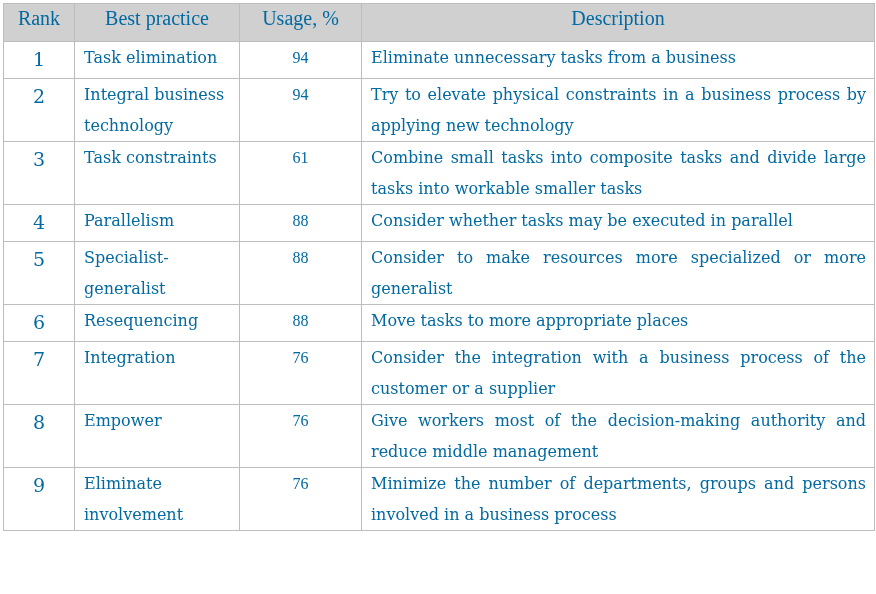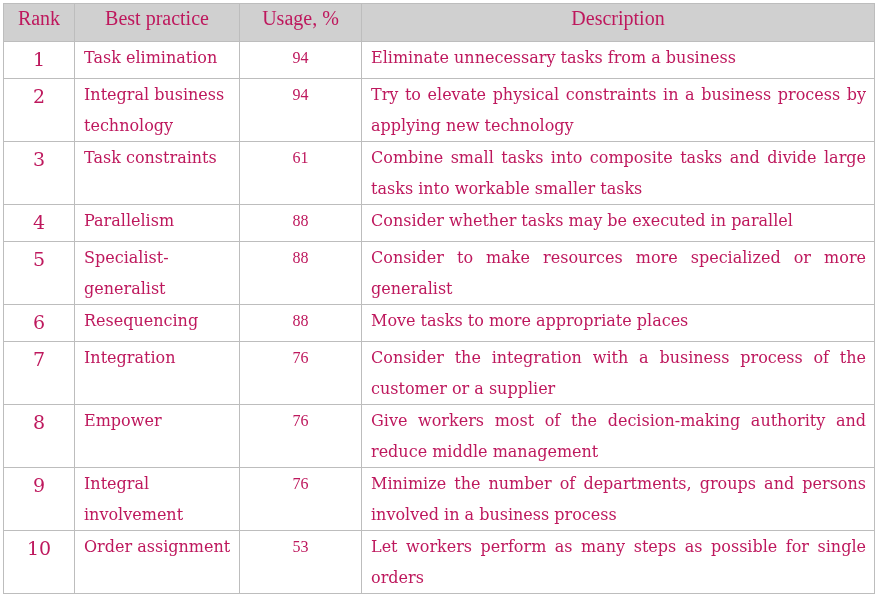--- a/index.html
+++ b/index.html
@@ -3,21 +3,21 @@
   <meta charset="utf-8">
   <style>
     html, body { margin: 0; padding: 0; background: #ffffff; }
     body { width: 876px; height: 594px; overflow: hidden; position: relative; }
     table {
       position: absolute; left: 3px; top: 3px;
       border-collapse: collapse;
       table-layout: fixed;
       width: 871px;
       font-family: "DejaVu Serif", "Liberation Serif", serif;
-      color: #be185d;
+      color: #0369a1;
     }
     col.c-rank { width: 71px; }
     col.c-bp { width: 165px; }
     col.c-usage { width: 122px; }
     col.c-desc { width: 513px; }
     th, td { border: 1px solid #bdbdbd; }
     thead th {
       background: #d0d0d0;
       font-family: "Liberation Serif", "DejaVu Serif", serif;
       font-weight: normal;
@@ -109,24 +109,18 @@
       <td class="desc">Consider the integration with a business process of the customer or a supplier</td>
     </tr>
     <tr>
       <td class="rank"><span>8</span></td>
       <td class="bp">Empower</td>
       <td class="usage">76</td>
       <td class="desc">Give workers most of the decision-making authority and reduce middle management</td>
     </tr>
     <tr>
       <td class="rank"><span>9</span></td>
-      <td class="bp">Integral involvement</td>
+      <td class="bp">Eliminate involvement</td>
       <td class="usage">76</td>
       <td class="desc">Minimize the number of departments, groups and persons involved in a business process</td>
-    </tr>
-    <tr>
-      <td class="rank"><span>10</span></td>
-      <td class="bp">Order assignment</td>
-      <td class="usage">53</td>
-      <td class="desc">Let workers perform as many steps as possible for single orders</td>
     </tr>
   </tbody>
 </table>
 
 </body></html>

